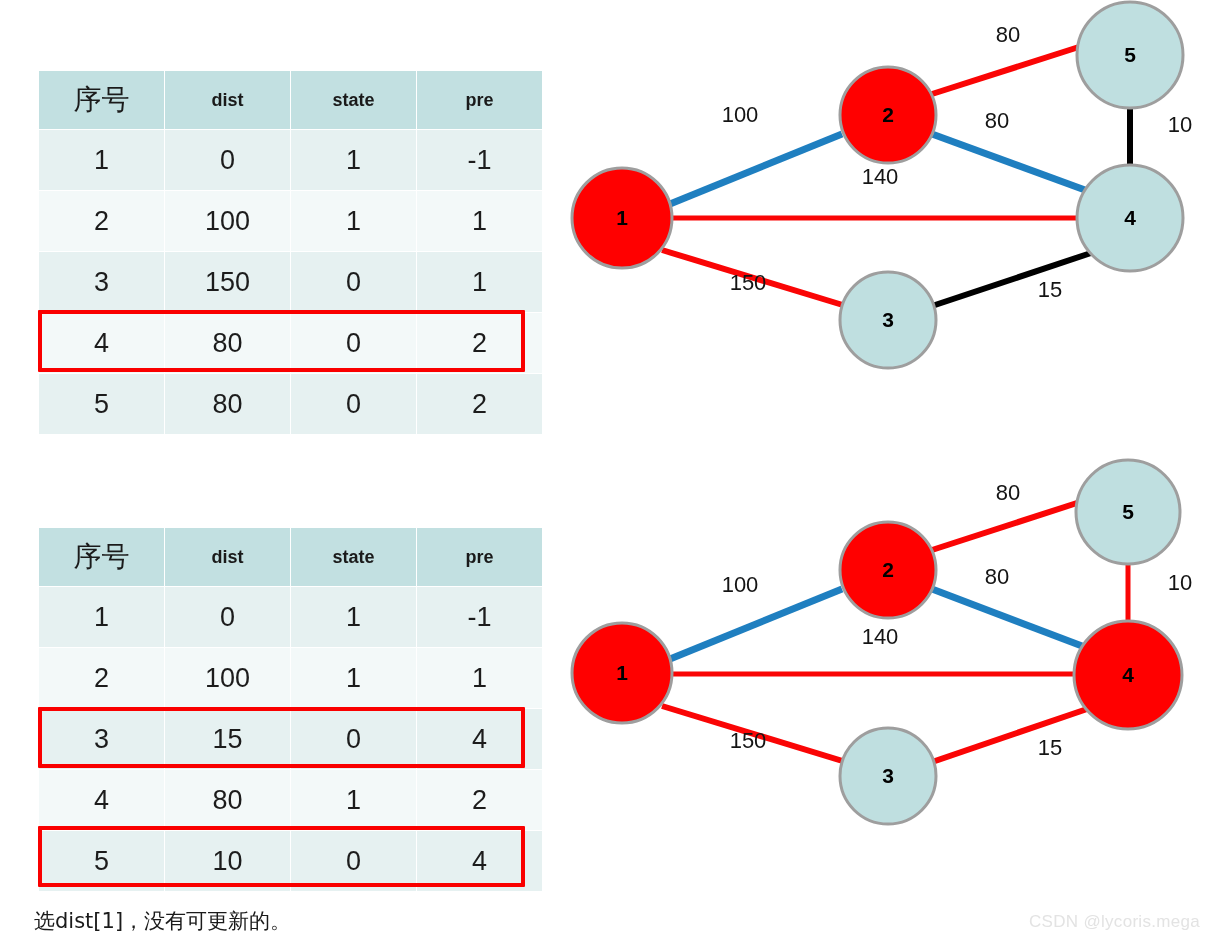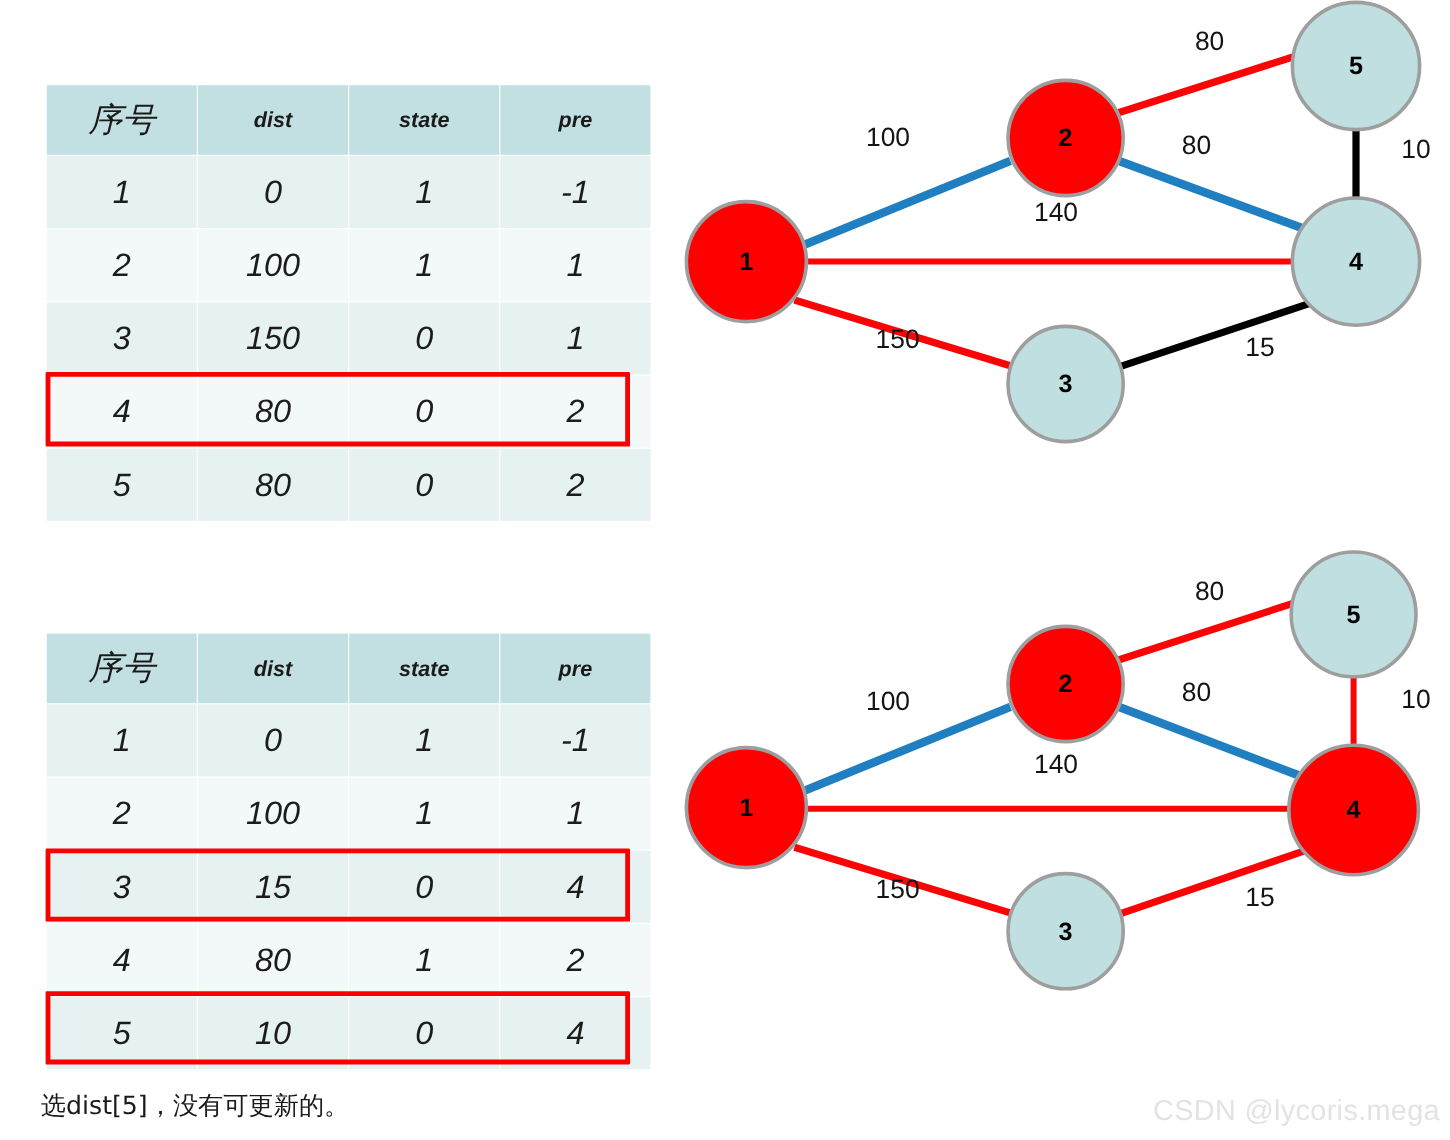--- a/index.html
+++ b/index.html
@@ -21,21 +21,20 @@
     height: 950px;
   }
 
   
   .dist-table {
     position: absolute;
     border-collapse: separate;
     border-spacing: 1px 1px;
     table-layout: fixed;
     background: #ffffff;
-    font-style: italic;
   }
   #table-1 { left: 38px; top: 70px; width: 502px; }
   #table-2 { left: 38px; top: 527px; width: 502px; }
 
   .dist-table col.c-idx   { width: 125px; }
   .dist-table col.c-dist  { width: 125px; }
   .dist-table col.c-state { width: 125px; }
   .dist-table col.c-pre   { width: 125px; }
 
   .dist-table th {
@@ -106,21 +105,21 @@
     font-family: "DejaVu Sans", "Liberation Sans", sans-serif;
     font-size: 21px;
     color: #1a1a1a;
     white-space: nowrap;
   }
   #watermark {
     position: absolute;
     right: 8px;
     top: 912px;
     font-family: "Liberation Sans", "DejaVu Sans", sans-serif;
-    font-size: 24px;
+    font-size: 17px;
     color: #e3e3e3;
     white-space: nowrap;
     letter-spacing: 0.3px;
   }
 </style>
 </head>
 <body>
 
 <div class="stage">
 
@@ -292,16 +291,16 @@
         <text class="edge-label" x="448" y="48" text-anchor="middle">80</text>
         <text class="edge-label" x="437" y="132" text-anchor="middle">80</text>
         <text class="edge-label" x="320" y="192" text-anchor="middle">140</text>
         <text class="edge-label" x="188" y="296" text-anchor="middle">150</text>
         <text class="edge-label" x="490" y="303" text-anchor="middle">15</text>
         <text class="edge-label" x="620" y="138" text-anchor="middle">10</text>
       </g>
     </svg>
   </div>
 
-  <div id="caption">选dist[5]，没有可更新的。</div>
+  <div id="caption">选dist[1]，没有可更新的。</div>
   <div id="watermark">CSDN @lycoris.mega</div>
 
 </div>
 
 </body></html>

